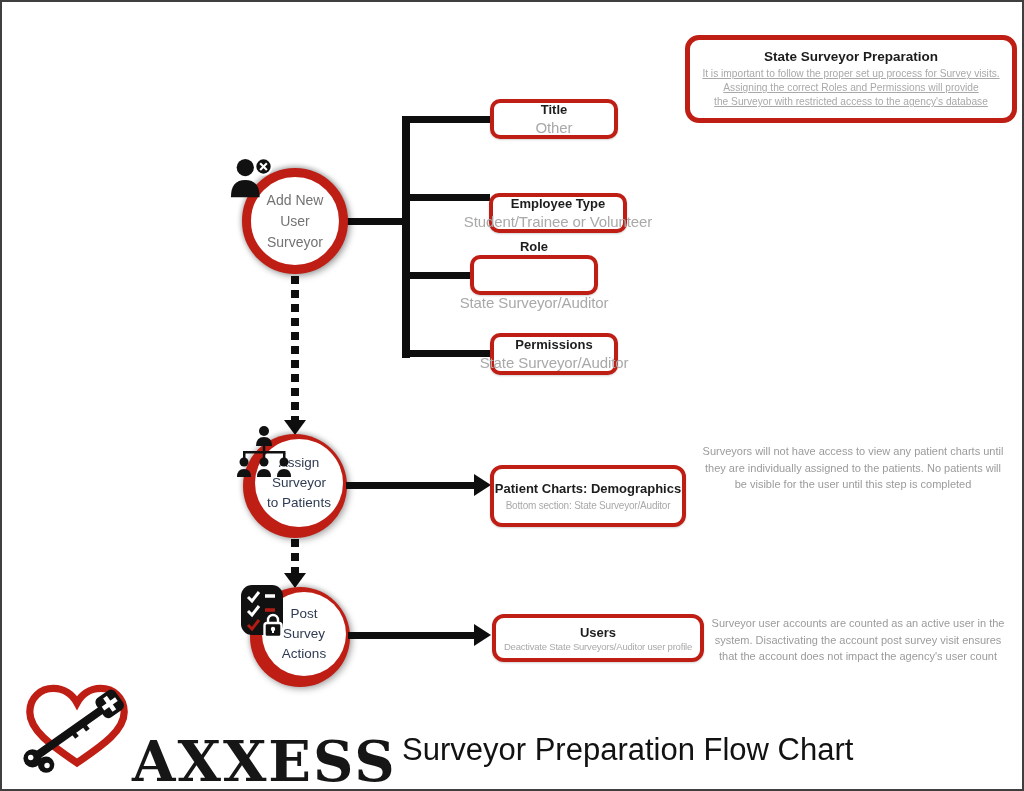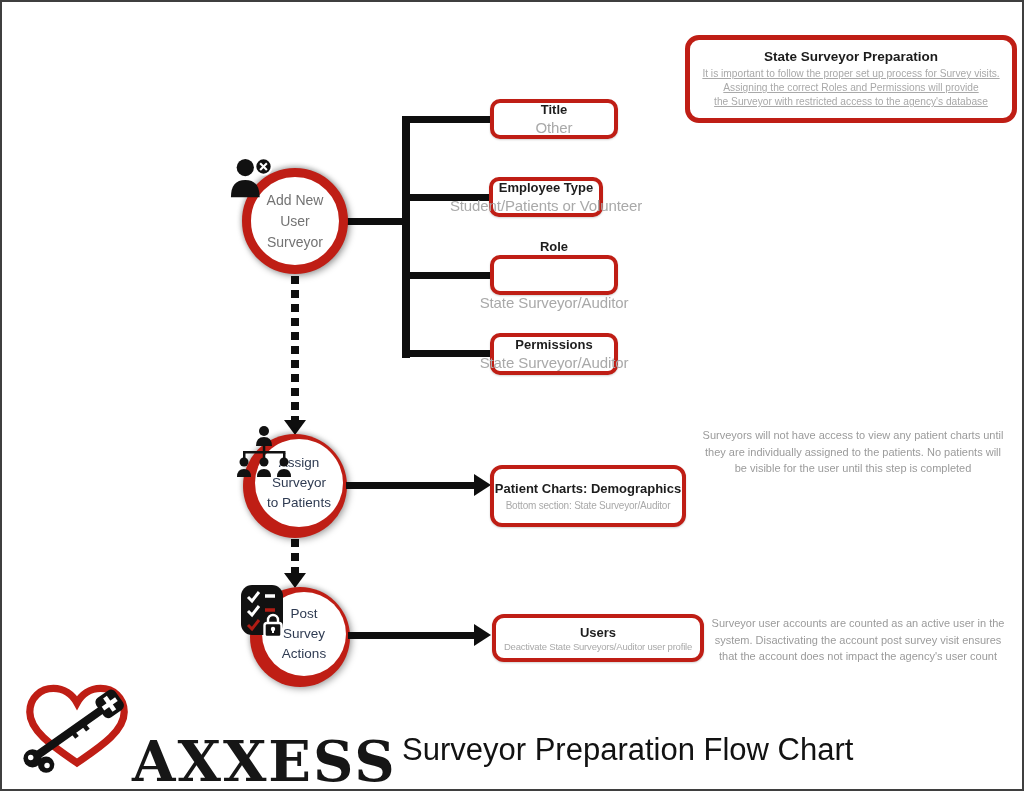--- a/index.html
+++ b/index.html
@@ -107,25 +107,25 @@
       <circle cx="36" cy="10" r="8.5" fill="#111" stroke="#fff" stroke-width="2"></circle>
       <line x1="32.5" y1="6.5" x2="39.5" y2="13.5" stroke="#fff" stroke-width="2.2"></line>
       <line x1="39.5" y1="6.5" x2="32.5" y2="13.5" stroke="#fff" stroke-width="2.2"></line>
     </svg>
   </div>
 
   <div class="abs mini-box" style="left:488px; top:97px;  width:128px; height:40px;">
     <div class="mb-title">Title</div>
     <div class="mb-sub">Other</div>
   </div>
-  <div class="abs mini-box" style="left:487px; top:175px; width:114px; height:40px;">
+  <div class="abs mini-box" style="left:487px; top:191px; width:138px; height:40px;">
     <div class="mb-title">Employee Type</div>
-    <div class="mb-sub">Student/Patients or Volunteer</div>
-  </div>
-  <div class="abs mini-box" style="left:488px; top:253px; width:128px; height:40px;gap:39px;">
+    <div class="mb-sub">Student/Trainee or Volunteer</div>
+  </div>
+  <div class="abs mini-box" style="left:468px; top:253px; width:128px; height:40px;gap:39px;">
     <div class="mb-title">Role</div>
     <div class="mb-sub">State Surveyor/Auditor</div>
   </div>
   <div class="abs mini-box" style="left:488px; top:331px; width:128px; height:42px;">
     <div class="mb-title">Permissions</div>
     <div class="mb-sub">State Surveyor/Auditor</div>
   </div>
 
   <div class="abs dotted-v" style="left:289px; top:274px; height:146px;"></div>
   <div class="abs arrow-head-down" style="left:282px; top:418px;"></div>
@@ -157,21 +157,21 @@
   </div>
 
   <div class="abs line" style="left:344px; top:480px; width:130px; height:7px;"></div>
   <div class="abs arrow-head-right" style="left:472px; top:472px;"></div>
 
   <div class="abs big-box" style="left:488px; top:449px; width:196px; height:62px;margin-top:14px;">
     <div class="mb-title">Patient Charts: Demographics</div>
     <div class="mb-sub">Bottom section: State Surveyor/Auditor</div>
   </div>
 
-  <div class="abs note" style="left:698px; top:425px; width:306px;">Surveyors will not have access to view any patient charts until they are individually assigned to the patients. No patients will be visible for the user until this step is completed</div>
+  <div class="abs note" style="left:698px; top:441px; width:306px;">Surveyors will not have access to view any patient charts until they are individually assigned to the patients. No patients will be visible for the user until this step is completed</div>
 
   <div class="abs dotted-v" style="left:289px; top:537px; height:38px;"></div>
   <div class="abs arrow-head-down" style="left:282px; top:571px;"></div>
 
   <div class="abs crescent" style="left:248px; top:585px; width:100px; height:100px;">
     <div class="inner" style="left:12px; top:5px; width:84px; height:84px;">
       <div class="circle-label-sm">Post</div>
       <div class="circle-label-sm">Survey</div>
       <div class="circle-label-sm">Actions</div>
     </div>

